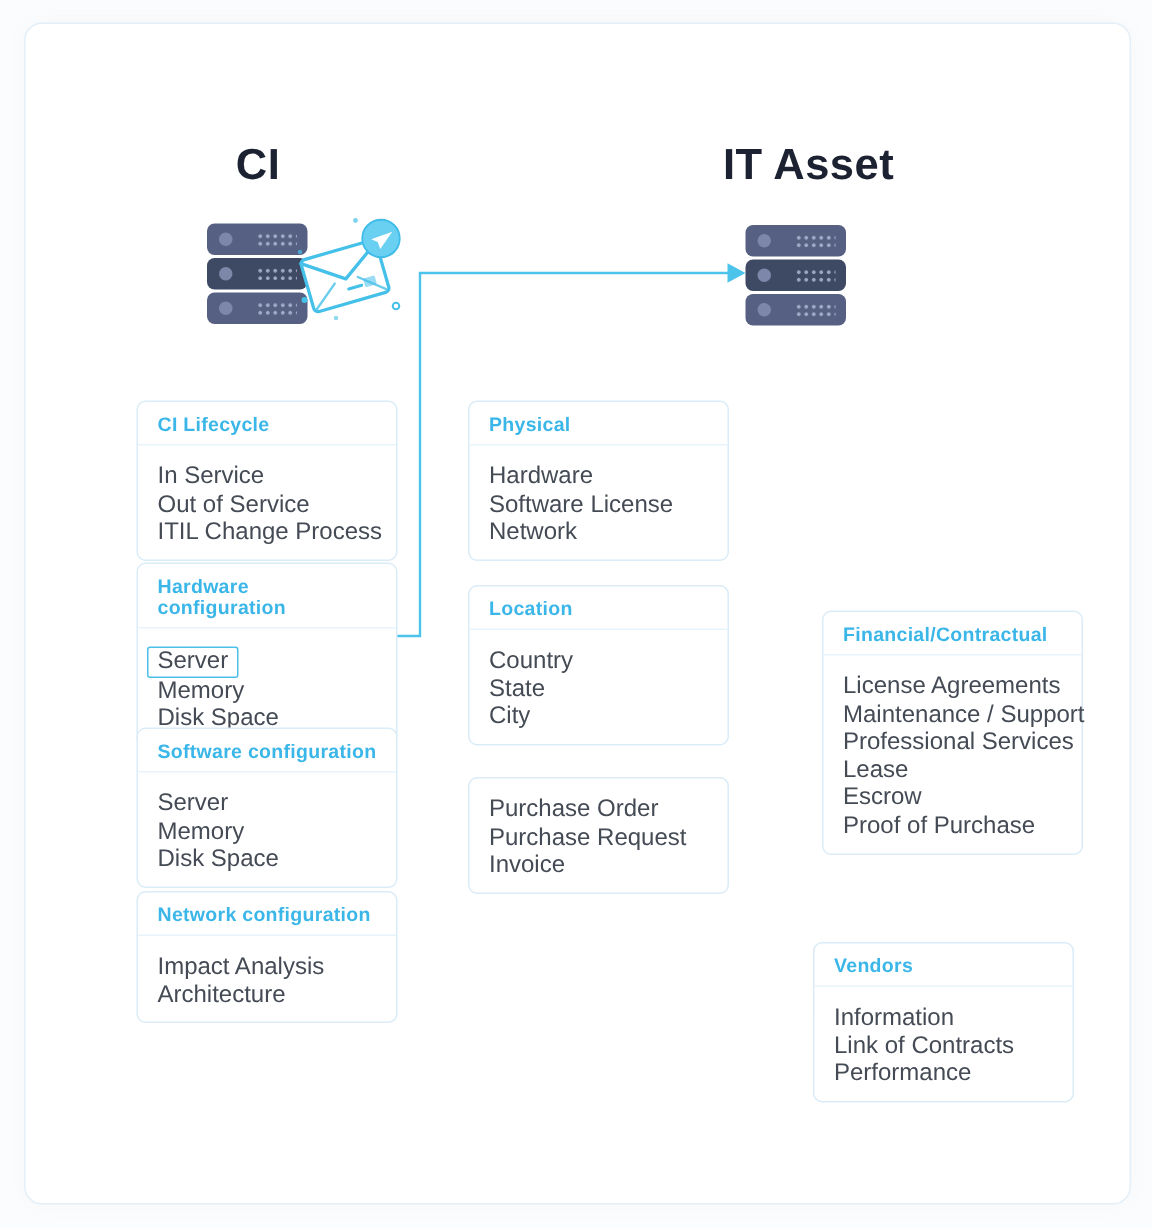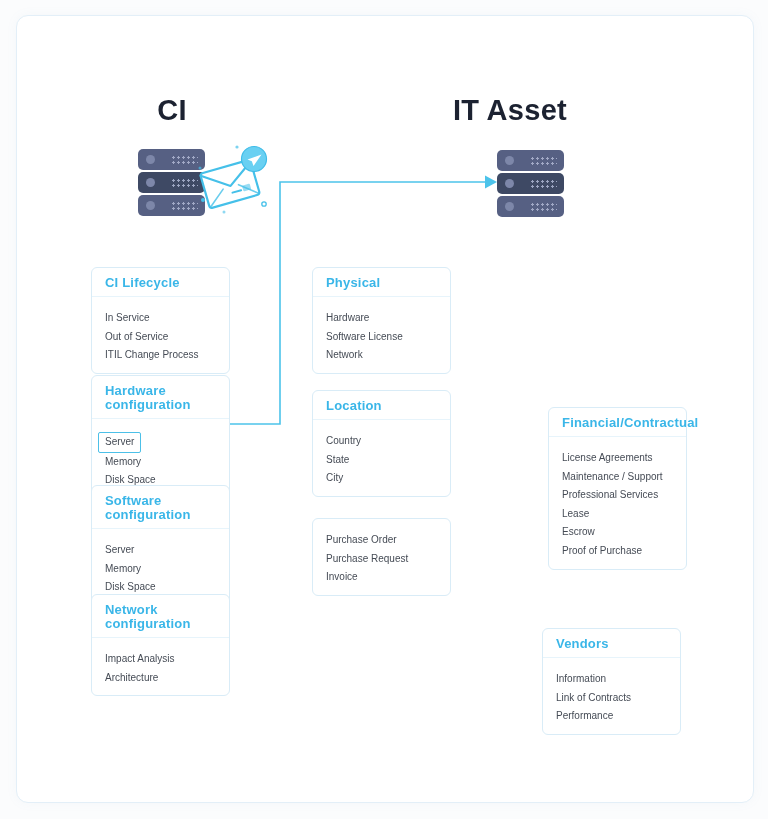--- a/index.html
+++ b/index.html
@@ -15,50 +15,50 @@
     background:#ffffff;border:1px solid #e3eff8;border-radius:12px;
     box-shadow:0 0 12px rgba(120,160,190,0.05);
   }
   .stage{position:absolute;inset:0;text-decoration:underline;}
   .big-title{
     position:absolute;top:94px;
     font-size:29px;font-weight:800;color:#1c2231;letter-spacing:.3px;
     text-align:center;
   }
   .big-title.left{left:106px;width:132px;}
-  .big-title.right{left:426px;width:168px;}
+  .big-title.right{left:455px;width:168px;}
 
   
   .server-stack{position:absolute;width:67px;}
   .srv-row{
     width:67px;height:21px;border-radius:5px;margin-bottom:2px;
     display:flex;align-items:center;box-sizing:border-box;
   }
   .srv-row.light{background:#566083;}
   .srv-row.dark{background:#3e4964;}
   .srv-circle{width:9px;height:9px;border-radius:50%;background:#7d87a9;margin-left:8px;}
   .srv-dots{
     width:27px;height:9px;margin-left:auto;margin-right:7px;
     background-image:radial-gradient(circle,#aeb6d2 1px,rgba(0,0,0,0) 1.4px);
     background-size:5px 5px;background-position:0 0;opacity:.85;
   }
 
   
   .box{
-    position:absolute;width:139px;background:#fff;
+    position:absolute;width:174px;background:#fff;
     border:1px solid #d9ecf7;border-radius:6px;
     box-sizing:border-box;
   }
   .box-header{
     padding:8px 13px 6px;font-size:13px;font-weight:700;color:#3ab6e8;
     border-bottom:1px solid #e7f4fb;line-height:14px;letter-spacing:.2px;
   }
   .box-items{padding:12px 13px 8px;}
   .box-item{
-    font-size:10px;color:#454b55;line-height:18.6px;white-space:nowrap;
+    font-size:16px;color:#454b55;line-height:18.6px;white-space:nowrap;
   }
   .item-highlight{
     display:inline-block;border:1.2px solid #4cc0e8;border-radius:2px;
     padding:0 6px;margin-left:-7px;background:#fff;
   }
 
   .overlay{position:absolute;inset:0;pointer-events:none;}
 </style>
 </head>
 <body>

